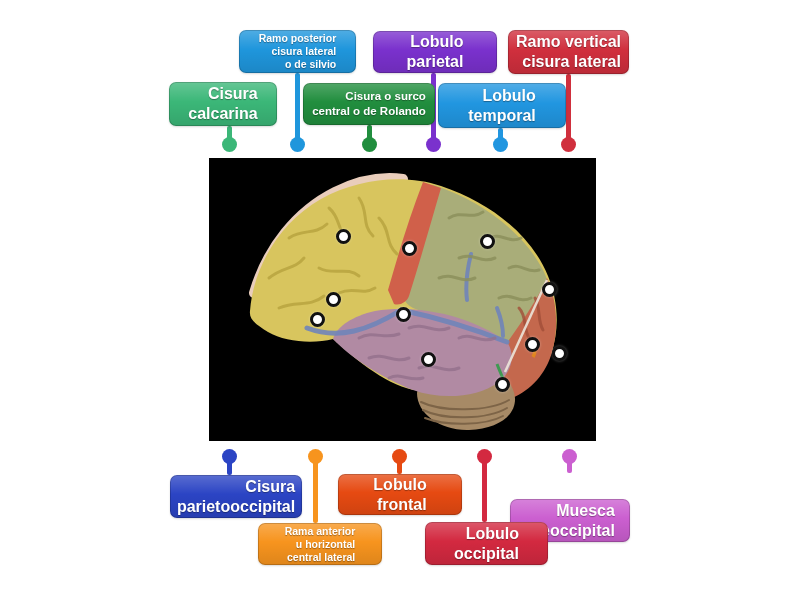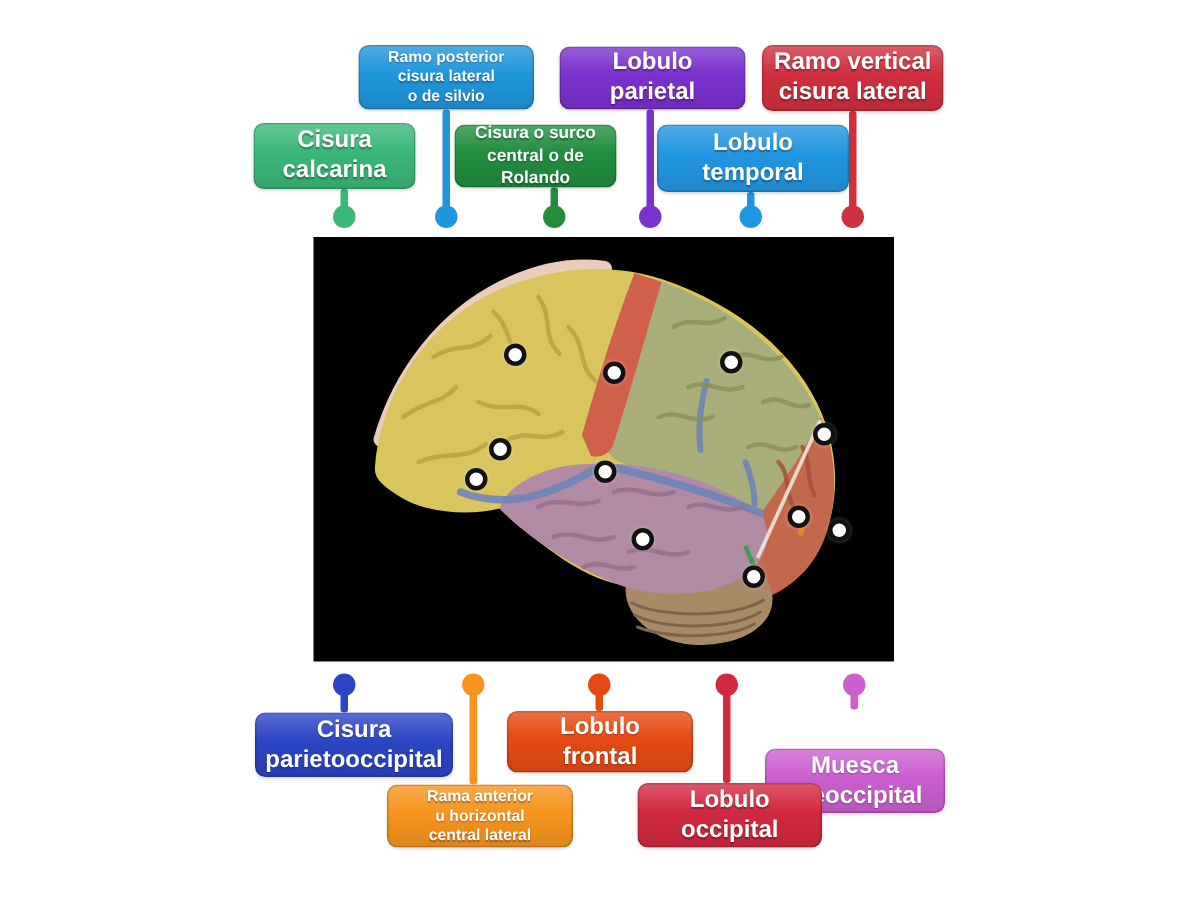--- a/index.html
+++ b/index.html
@@ -7,21 +7,21 @@
           font-family:"Liberation Sans",sans-serif;}
   
   .pin{position:absolute;left:0;top:0;width:0;height:0;}
   .stem{position:absolute;width:5px;background:var(--c);z-index:1;border-radius:2px;}
   .pdot{position:absolute;width:15px;height:15px;border-radius:50%;background:var(--c);z-index:1;}
   .box{position:absolute;z-index:2;border-radius:7px;background:
        linear-gradient(rgba(255,255,255,.22), rgba(255,255,255,0) 45%, rgba(0,0,0,.10));
        background-color:var(--c);
        box-shadow:inset 0 0 0 1px rgba(0,0,0,.18), 0 1px 2px rgba(0,0,0,.15);
        display:flex;align-items:center;justify-content:center;cursor:pointer;}
-  .box span{white-space:pre-line;text-align:center;color:#fff;font-weight:bold;
+  .box span{white-space:pre-line;text-align:right;color:#fff;font-weight:bold;
        font-size:16px;line-height:20px;text-shadow:0 1px 1px rgba(0,0,0,.35);}
   .box.small span{font-size:10.5px;line-height:13px;}
   .box.mid span{font-size:11.5px;line-height:15px;}
   
   .stage{position:absolute;left:209px;top:158px;width:387px;height:283px;background:#000;}
   .stage svg{position:absolute;left:0;top:0;}
   .tdot{position:absolute;width:9px;height:9px;border-radius:50%;z-index:3;
         box-shadow:0 0 3px rgba(255,255,255,.35);}
 </style>
 </head>
@@ -146,21 +146,21 @@
     <div class="pdot" style="left:221.5px;top:136.5px"></div>
     <div class="box" style="left:169px;top:82px;width:108px;height:44px">
       <span>Cisura
 calcarina</span>
       </div>
   </div>
 
   <div class="pin" style="--c: #218e3e;">
     <div class="stem" style="left:366.5px;top:125px;height:19px"></div>
     <div class="pdot" style="left:361.5px;top:136.5px"></div>
-    <div class="box mid" style="left:303px;top:83px;width:108px;height:42px">
+    <div class="box mid" style="left:303px;top:83px;width:132px;height:42px">
       <span>Cisura o surco
 central o de Rolando</span>
       </div>
   </div>
 
   <div class="pin" style="--c: #2196e0;">
     <div class="stem" style="left:497.5px;top:128px;height:16px"></div>
     <div class="pdot" style="left:492.5px;top:136.5px"></div>
     <div class="box" style="left:438px;top:83px;width:128px;height:45px">
       <span>Lobulo

